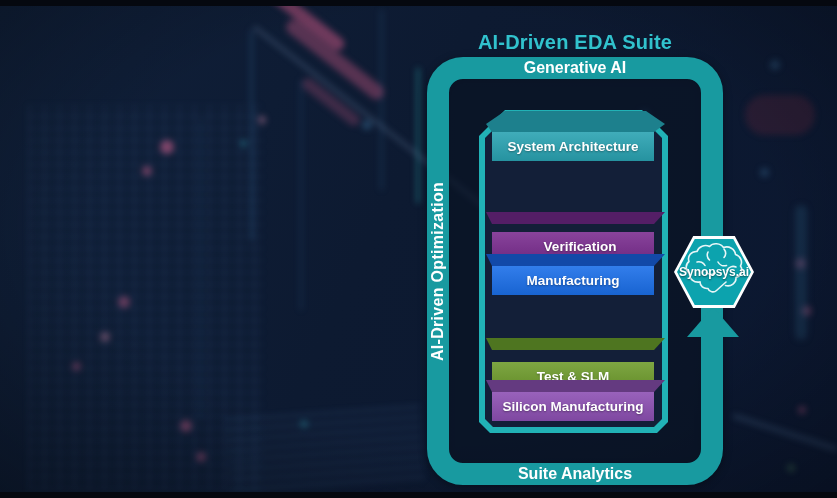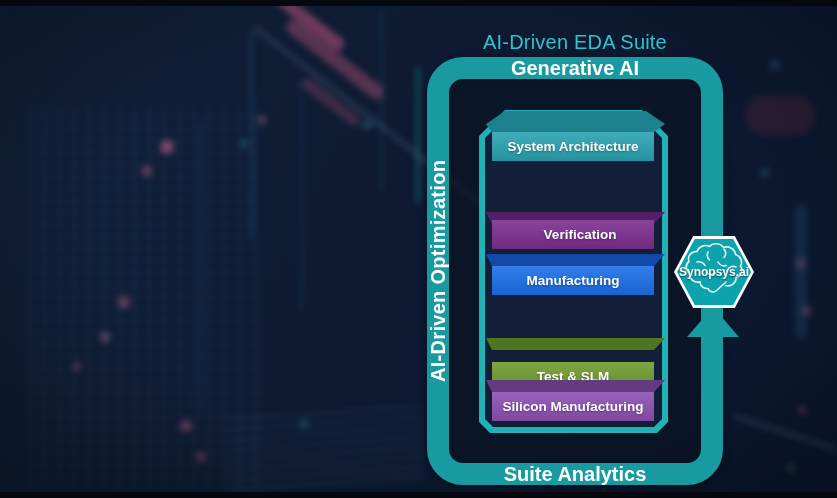--- a/index.html
+++ b/index.html
@@ -24,29 +24,29 @@
   .hstreaks{
     position:absolute;left:228px;top:412px;width:195px;height:80px;transform:rotate(-4deg);
     background:repeating-linear-gradient(180deg, rgba(70,112,165,.38) 0 3px, transparent 3px 10px);
     opacity:.55;
   }
   .vignette{position:absolute;inset:0;background:radial-gradient(ellipse at 52% 45%, rgba(0,0,0,0) 55%, rgba(0,0,0,.35) 100%);}
   .edge-strip{position:absolute;left:0;width:837px;background:#05080f;}
   
   .title{
     position:absolute;left:427px;top:31px;width:296px;text-align:center;
-    font-size:20px;font-weight:normal;letter-spacing:.2px;color:var(--title-teal,#31c2cd);
+    font-size:20px;font-weight:bold;letter-spacing:.2px;color:var(--title-teal,#31c2cd);
   }
   .ring{
     position:absolute;left:427px;top:57px;width:296px;height:428px;
     border:22px solid var(--loop-teal,#189aa0);border-radius:36px;
     background:rgba(11,21,40,.55);
     filter:drop-shadow(0 2px 4px rgba(0,0,0,.35));
   }
-  .loop-label{position:absolute;color:#fff;font-weight:bold;font-size:20px;text-align:center;}
+  .loop-label{position:absolute;color:#fff;font-weight:bold;font-size:16px;text-align:center;}
   .loop-top{left:427px;top:57px;width:296px;height:22px;line-height:22px;}
   .loop-bottom{left:427px;top:463px;width:296px;height:22px;line-height:22px;}
   .loop-left{
     left:427px;top:57px;width:22px;height:428px;
     writing-mode:vertical-rl;transform:rotate(180deg);
     line-height:22px;text-align:center;letter-spacing:.3px;
   }
   .inner-outline{
     position:absolute;left:479px;top:110px;width:189px;height:323px;
     background:var(--container-border,#21b2b6);
@@ -144,21 +144,21 @@
   <div class="inner-outline">
     <div class="inner-fill"></div>
   </div>
 
   <div class="slab" style="top: 111px; height: 56px; --front: #2aa3b2; --top: #1d808d;">
     <div class="slab-top first"></div>
     <div class="slab-front" style="top:21px;">System Architecture</div>
   </div>
   <div class="slab" style="top: 212px; height: 41px; --front: #7b2e90; --top: #541e66;">
     <div class="slab-top"></div>
-    <div class="slab-front" style="top:8px;padding-left:14px;">Verification</div>
+    <div class="slab-front" style="top:20px;padding-left:14px;">Verification</div>
   </div>
   <div class="slab" style="top: 254px; height: 41px; --front: #1b6fe9; --top: #1249a8;">
     <div class="slab-top"></div>
     <div class="slab-front" style="top:12px;">Manufacturing</div>
   </div>
   <div class="slab" style="top: 338px; height: 41px; --front: #6f9c2d; --top: #4e7520;">
     <div class="slab-top"></div>
     <div class="slab-front" style="top:24px;">Test &amp; SLM</div>
   </div>
   <div class="slab" style="top: 380px; height: 41px; --front: #8d50b3; --top: #643a80;">

